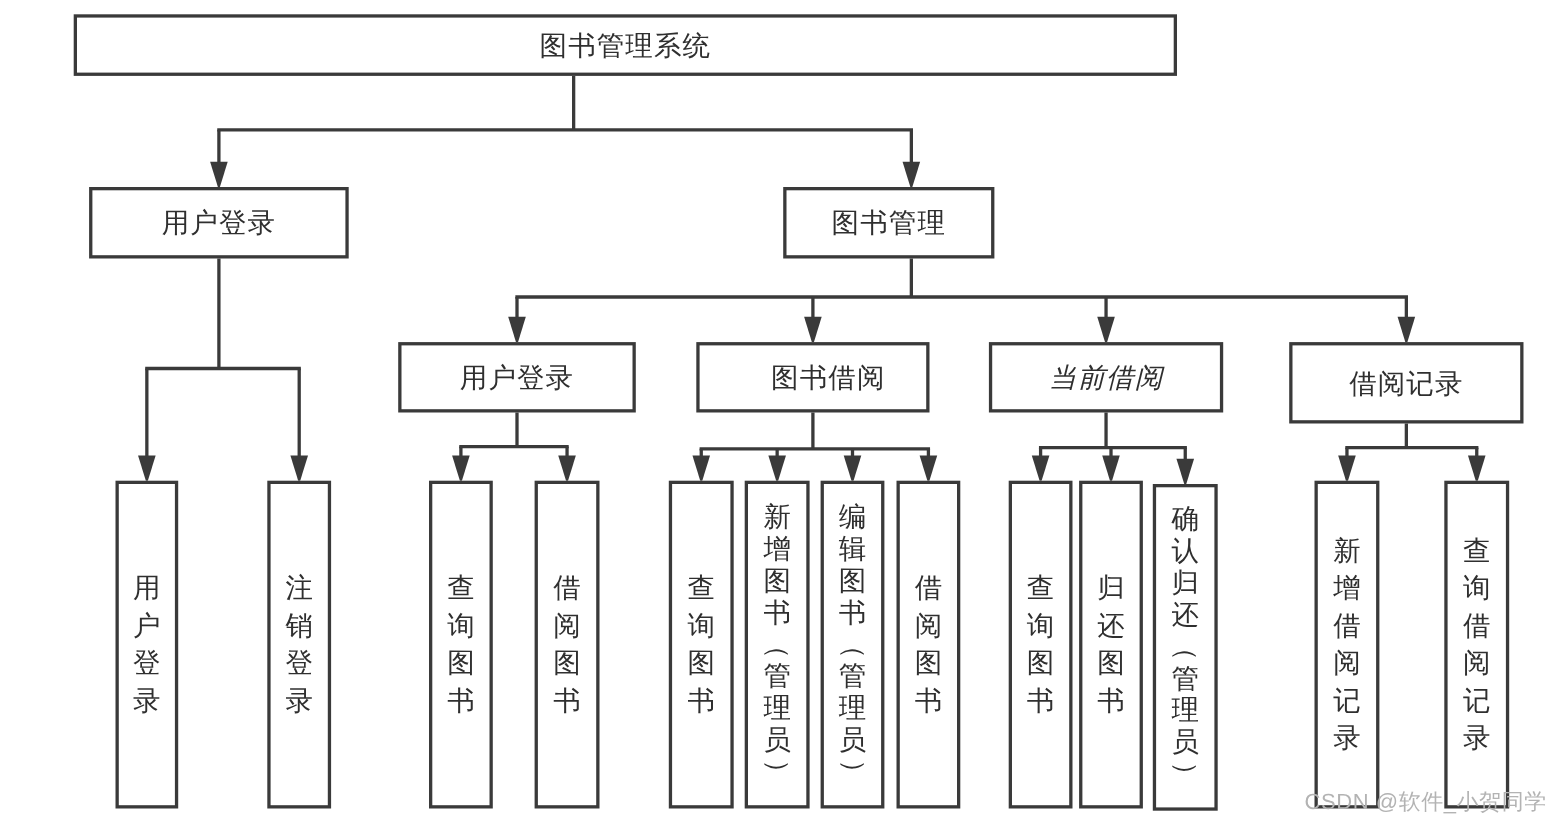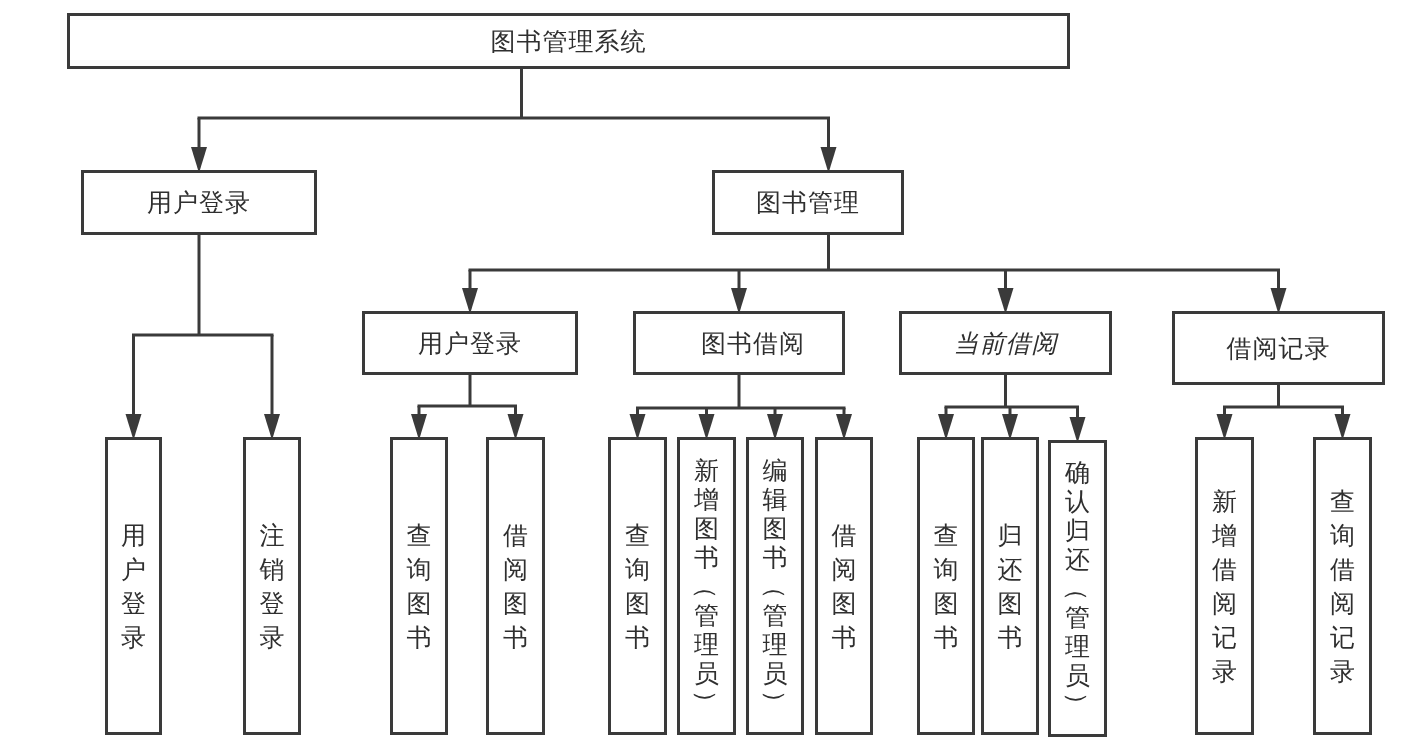--- a/index.html
+++ b/index.html
@@ -216,13 +216,14 @@
       </div>
       <div class="node vertical" style="left: 1313px; top: 437px; width: 59px; height: 298px; color: rgb(47, 47, 47); border-color: rgb(58, 58, 58);">
         <span class="ch">查</span>
         <span class="ch">询</span>
         <span class="ch">借</span>
         <span class="ch">阅</span>
         <span class="ch">记</span>
         <span class="ch">录</span>
       </div>
     </div>
+  <div id="watermark">CSDN @软件_小贺同学</div>
 </div>
 
 </body></html>

